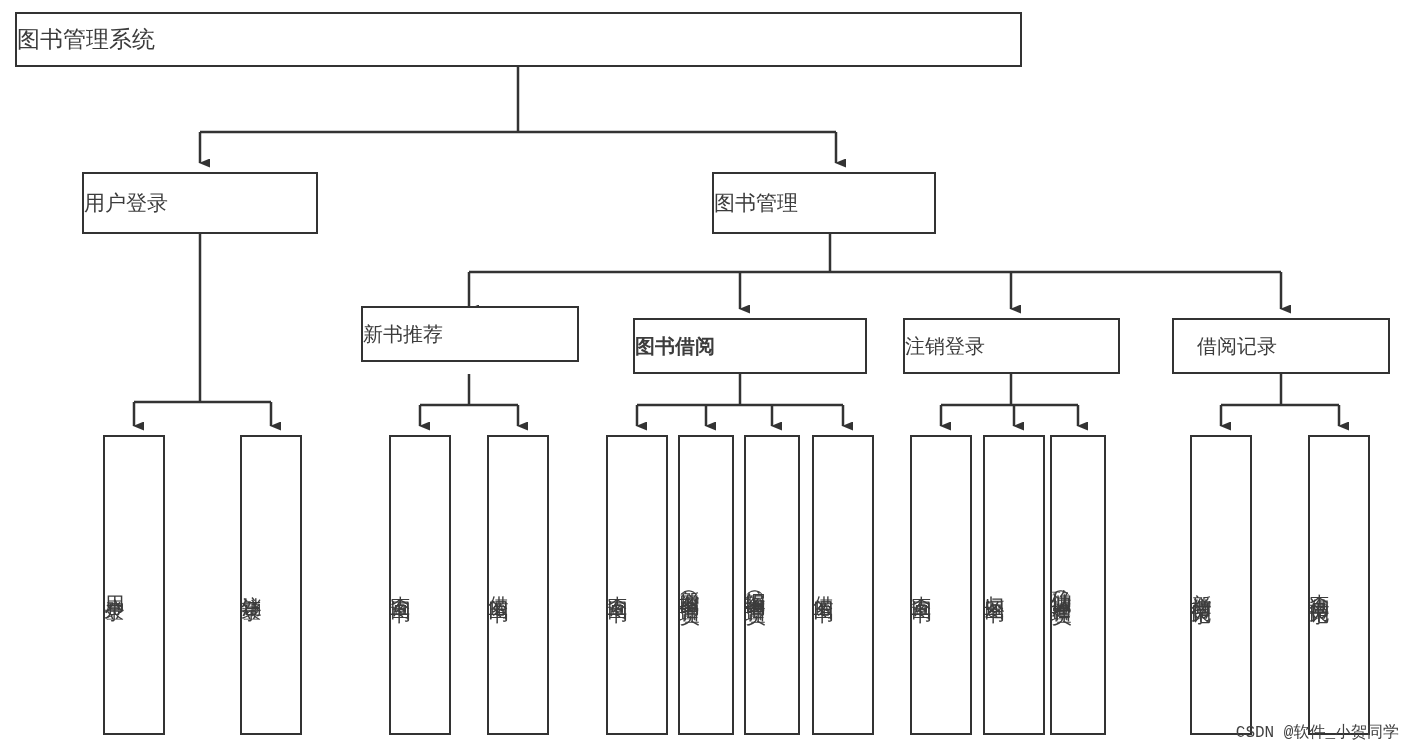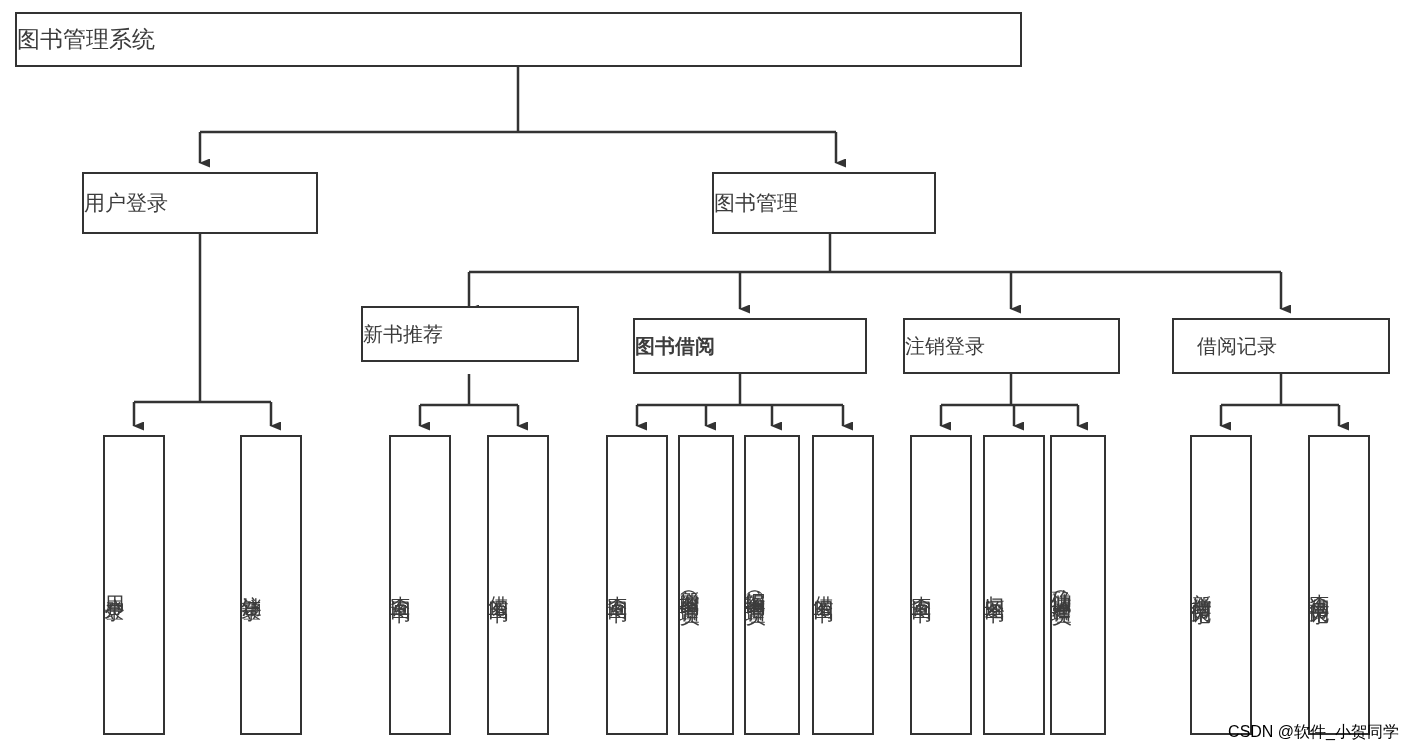--- a/index.html
+++ b/index.html
@@ -61,22 +61,22 @@
     text-orientation: upright;
     letter-spacing: 2.5px;
     line-height: 1;
     white-space: nowrap;
   }
   #watermark {
     position: absolute;
     right: 6px;
     bottom: 4px;
     font-size: 16px;
-    color: #000000;
-    font-family: Liberation Sans, sans-serif;
+    color: #404040;
+    font-family: Liberation Mono, monospace;
     white-space: nowrap;
     pointer-events: none;
   }
 </style>
 </head>
 <body>
 
 <div id="diagram-root">
 
   <svg id="diagram-svg" viewBox="0 0 1405 747" xmlns="http://www.w3.org/2000/svg">

